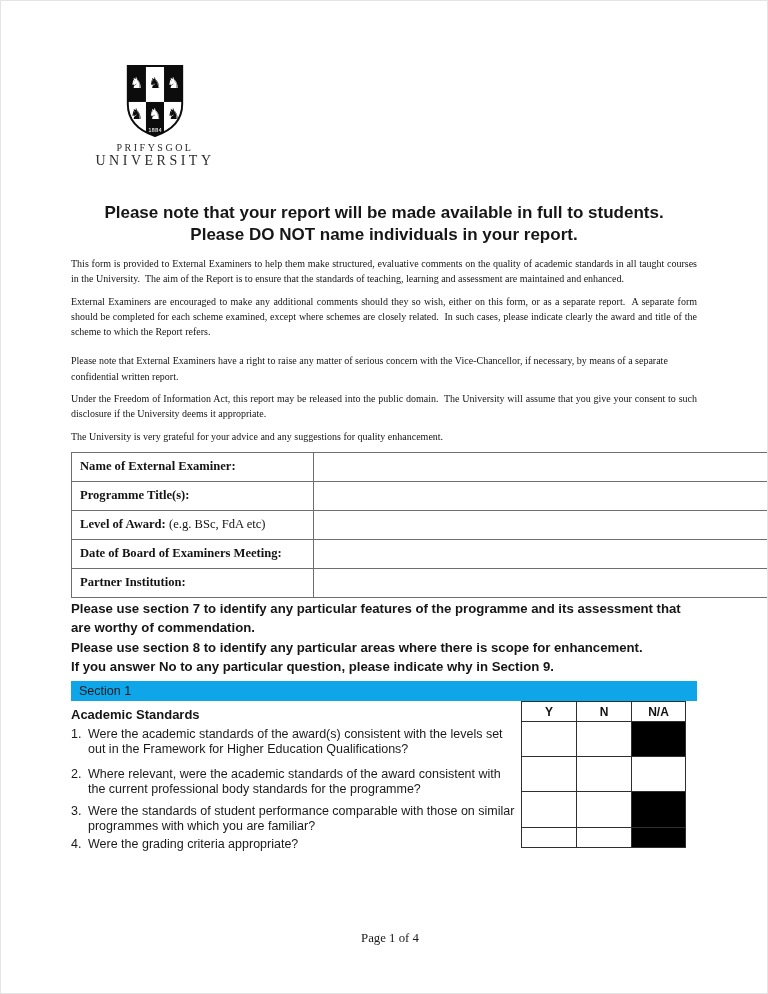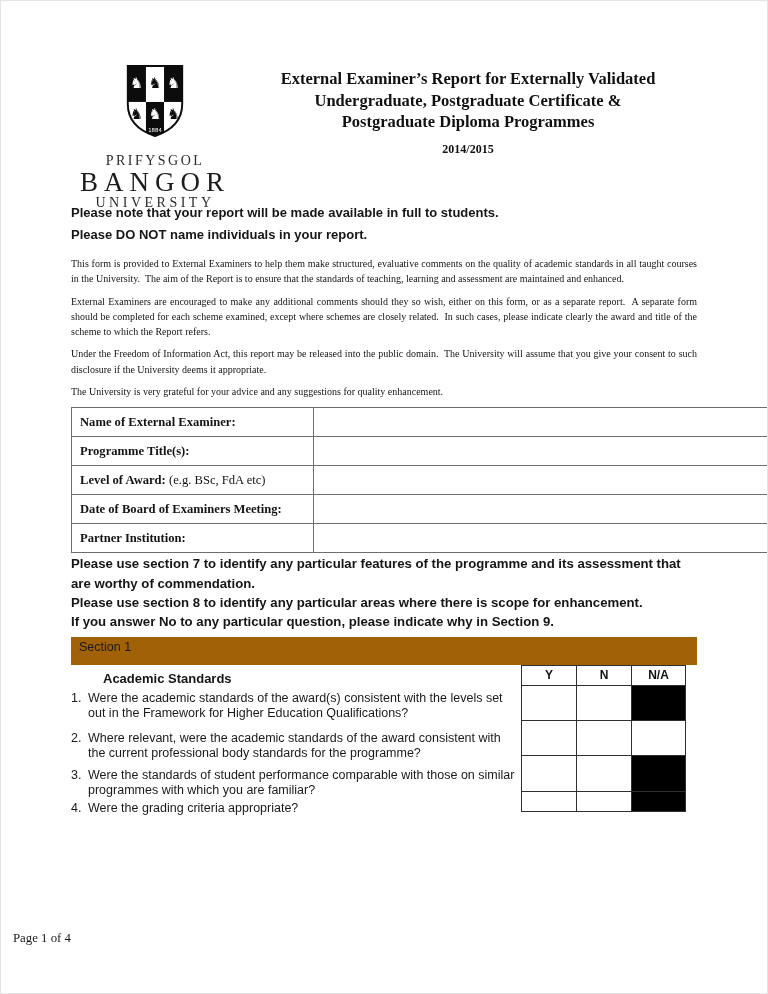--- a/index.html
+++ b/index.html
@@ -12,30 +12,30 @@
     background: #ffffff;
     border: 1px solid #e4e4e4;
     padding: 62px 70px 0 70px;
     overflow: hidden;
   }
 
   
   .header { display: flex; align-items: flex-start; height: 132px; }
   .logo-block { width: 168px; text-align: center; flex: 0 0 168px; }
   .crest { display: block; margin: 0 auto; }
-  .logo-prifysgol { font-size: 14px; letter-spacing: 2.5px; color: #2b2b2b; margin-top: 14px; font-family: "Liberation Serif", serif; }
+  .logo-prifysgol { font-size: 10px; letter-spacing: 2.5px; color: #2b2b2b; margin-top: 3px; font-family: "Liberation Serif", serif; }
   .logo-bangor { font-size: 27px; letter-spacing: 6px; color: #1c1c1c; line-height: 26px; font-family: "Liberation Serif", serif; }
   .logo-university { font-size: 14px; letter-spacing: 3.5px; color: #2b2b2b; font-family: Liberation Serif, serif; }
 
   .title-block { flex: 1; text-align: center; padding-top: 5px; }
   .doc-title { font-size: 16.5px; font-weight: bold; line-height: 21.5px; color: #111; }
   .doc-year { font-size: 12px; font-weight: bold; margin-top: 9px; color: #111; }
 
   
-  .notice { text-align: left; font-family: "Liberation Sans", sans-serif; font-weight: bold; font-size: 13px; line-height: 22px; margin-top: 7px; color: #161616; }
+  .notice { text-align: center; font-family: "Liberation Sans", sans-serif; font-weight: bold; font-size: 17px; line-height: 22px; margin-top: 7px; color: #161616; }
 
   
   .paras { margin-top: 10px; }
   .para { font-size: 10px; line-height: 15.3px; text-align: justify; white-space: pre-wrap; margin-bottom: 7px; color: #141414; }
   .para.no-justify { text-align: left; }
   .para.gap-before { margin-top: 14px; }
 
   
   .details-table { width: 700px; border-collapse: collapse; margin-top: 8px; }
   .details-table td { border: 1px solid #6e6e6e; height: 29px; vertical-align: middle; }
@@ -44,45 +44,45 @@
   .lbl-bold { font-weight: bold; }
   .lbl-note { font-weight: normal; }
 
   
   .instructions { margin-top: 1px; font-family: "Liberation Sans", sans-serif; font-weight: bold; font-size: 13.2px; line-height: 19.3px; color: #161616; }
   .instructions .instr { margin: 0; }
   .instructions .it { font-style: italic; }
 
   
   .section-bar {
-    margin-top: 5px; height: 28px; line-height: 20px;
-    background: #a16207; padding-left: 8px;
+    margin-top: 5px; height: 20px; line-height: 20px;
+    background: #0ea5e9; padding-left: 8px;
     font-family: "Liberation Sans", sans-serif; font-size: 12.5px; color: #1a1a1a;
   }
   .standards { position: relative; min-height: 152px; }
   .standards-left { width: 450px; font-family: "Liberation Sans", sans-serif; }
-  .standards-heading { font-weight: bold; font-size: 13px; padding-top: 6px; height: 26px; color: #161616; margin-left: 32px; }
+  .standards-heading { font-weight: bold; font-size: 13px; padding-top: 6px; height: 26px; color: #161616; }
   .q-list { list-style: none; }
   .q-item { display: flex; font-size: 12.5px; line-height: 15px; color: #1a1a1a; }
   .q-item .q-num { width: 17px; flex: 0 0 17px; }
   .q-item .q-text { width: 433px; }
   .q-item.h40 { height: 40px; } .q-item.h37 { height: 37px; } .q-item.h33 { height: 33px; }
 
   .check-grid { position: absolute; top: 0; right: 11px; border-collapse: collapse; table-layout: fixed; }
   .check-grid td { border: 1px solid #2f2f2f; background: #fff; text-align: center; }
   .check-grid .col-a, .check-grid .col-b { width: 55px; }
   .check-grid .col-c { width: 54px; }
   .check-grid tr.hdr td { height: 20px; font-family: "Liberation Sans", sans-serif; font-weight: bold; font-size: 12px; color: #111; }
   .check-grid tr.r35 td { height: 35px; }
   .check-grid tr.r36 td { height: 36px; }
   .check-grid tr.r20 td { height: 20px; }
   .check-grid td.filled { background: #000; }
 
   
-  .page-footer { position: absolute; left: 12px; right: 0; top: 930px; font-size: 12.8px; color: #1a1a1a; }
+  .page-footer { position: absolute; left: 12px; right: 0; top: 930px; text-align: center; font-size: 12.8px; color: #1a1a1a; }
 </style>
 </head>
 <body>
 
 <div class="page">
 
   <div class="header">
     <div class="logo-block">
       <svg class="crest" width="68" height="76" viewBox="0 0 70 78">
         <defs>
@@ -102,41 +102,33 @@
           <text x="54" y="26" font-size="15" text-anchor="middle" fill="#ffffff" font-family="DejaVu Sans, sans-serif">♞</text>
           <text x="16" y="58" font-size="15" text-anchor="middle" fill="#0c0c0c" font-family="DejaVu Sans, sans-serif">♞</text>
           <text x="35" y="58" font-size="15" text-anchor="middle" fill="#ffffff" font-family="DejaVu Sans, sans-serif">♞</text>
           <text x="54" y="58" font-size="15" text-anchor="middle" fill="#0c0c0c" font-family="DejaVu Sans, sans-serif">♞</text>
           <rect x="26" y="64" width="18" height="8" fill="#0c0c0c"></rect>
           <text x="35" y="70.5" font-size="5.5" text-anchor="middle" fill="#ffffff" font-family="DejaVu Sans, sans-serif">1884</text>
         </g>
         <path d="M7,3 H63 V42 C63,60 50,70 35,75 C20,70 7,60 7,42 Z" fill="none" stroke="#0c0c0c" stroke-width="2"></path>
       </svg>
       <div class="logo-prifysgol">PRIFYSGOL</div>
-      <div class="logo-bangor">BANGOR</div>
       <div class="logo-university">UNIVERSITY</div>
-    </div>
-    <div class="title-block">
-      <div class="doc-title">
-        <div>External Examiner’s Report for Externally Validated</div>
-        <div>Undergraduate, Postgraduate Certificate &amp;</div>
-        <div>Postgraduate Diploma Programmes</div>
-      </div>
-      <div class="doc-year">2014/2015</div>
     </div>
   </div>
 
   <div class="notice">
     <div>Please note that your report will be made available in full to students.</div>
     <div>Please DO NOT name individuals in your report.</div>
   </div>
 
   <div class="paras">
     <p class="para">This form is provided to External Examiners to help them make structured, evaluative comments on the quality of academic standards in all taught courses in the University.  The aim of the Report is to ensure that the standards of teaching, learning and assessment are maintained and enhanced.</p>
     <p class="para">External Examiners are encouraged to make any additional comments should they so wish, either on this form, or as a separate report.  A separate form should be completed for each scheme examined, except where schemes are closely related.  In such cases, please indicate clearly the award and title of the scheme to which the Report refers.</p>
+    <p class="para no-justify gap-before">Please note that External Examiners have a right to raise any matter of serious concern with the Vice-Chancellor, if necessary, by means of a separate confidential written report.</p>
     <p class="para">Under the Freedom of Information Act, this report may be released into the public domain.  The University will assume that you give your consent to such disclosure if the University deems it appropriate.</p>
     <p class="para no-justify">The University is very grateful for your advice and any suggestions for quality enhancement.</p>
   </div>
 
   <table class="details-table">
     <tbody>
       <tr>
         <td class="label-cell"><span class="lbl-bold">Name of External Examiner:</span><span class="lbl-note"></span></td>
         <td class="value-cell"></td>
       </tr>

